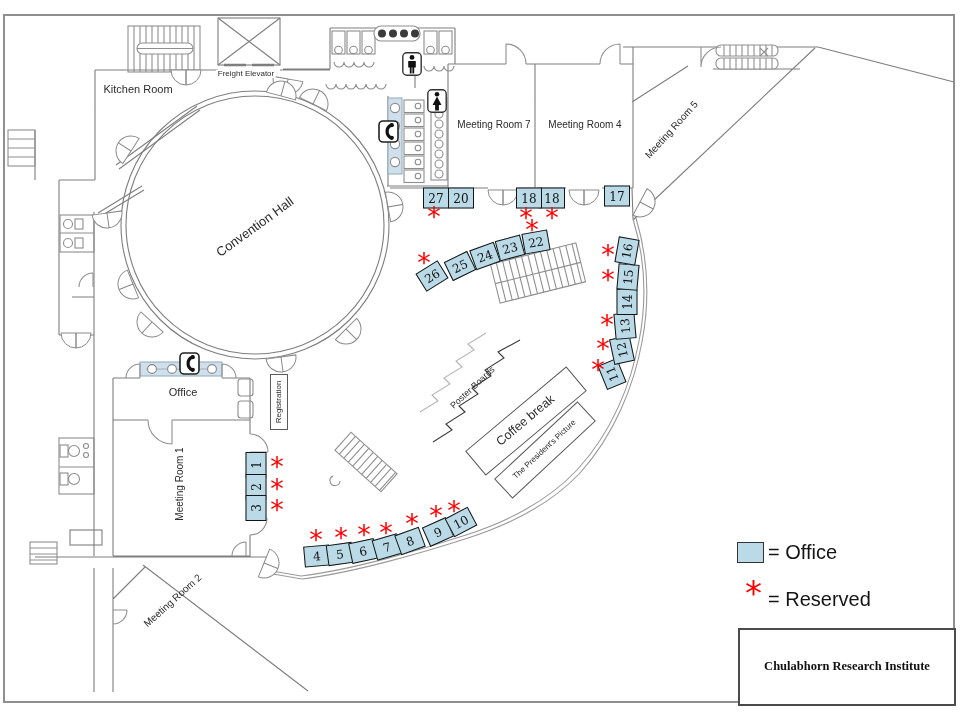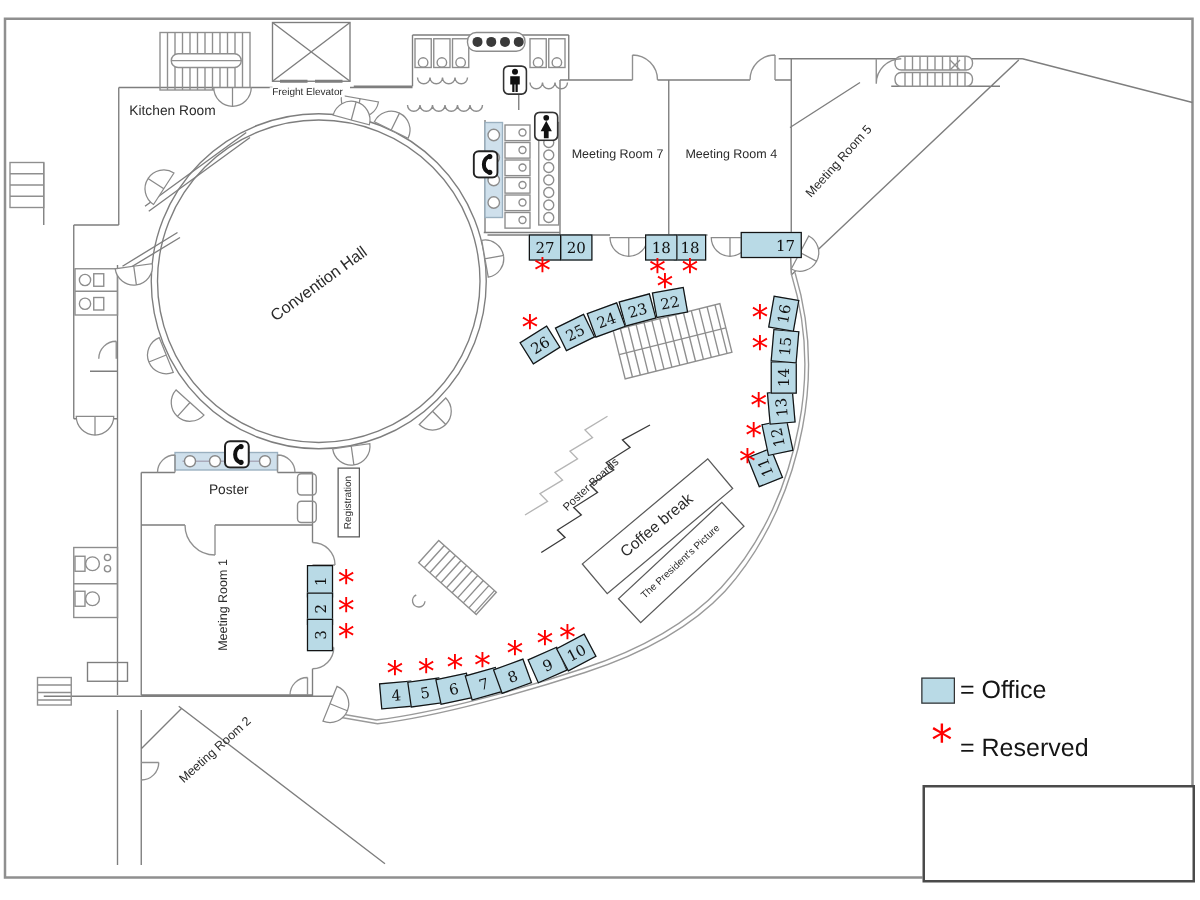--- a/index.html
+++ b/index.html
@@ -247,21 +247,21 @@
     </g>
   </svg>
 
   <div class="layer" id="labels-layer">
       <div class="plan-label" style="left: 138px; top: 90px; font-size: 11px; transform: translate(-50%, -50%) rotate(0deg);">Kitchen Room</div>
       <div class="plan-label whitebg" style="left: 246px; top: 74px; font-size: 8px; transform: translate(-50%, -50%) rotate(0deg);">Freight Elevator</div>
       <div class="plan-label" style="left: 255px; top: 227px; font-size: 13px; transform: translate(-50%, -50%) rotate(-36deg);">Convention Hall</div>
       <div class="plan-label" style="left: 494px; top: 125px; font-size: 10px; transform: translate(-50%, -50%) rotate(0deg);">Meeting Room 7</div>
       <div class="plan-label" style="left: 585px; top: 125px; font-size: 10px; transform: translate(-50%, -50%) rotate(0deg);">Meeting Room 4</div>
       <div class="plan-label" style="left: 672px; top: 130px; font-size: 10px; transform: translate(-50%, -50%) rotate(-48deg);">Meeting Room 5</div>
-      <div class="plan-label" style="left: 183px; top: 393px; font-size: 11px; transform: translate(-50%, -50%) rotate(0deg);">Poster</div>
+      <div class="plan-label" style="left: 183px; top: 393px; font-size: 11px; transform: translate(-50%, -50%) rotate(0deg);">Office</div>
       <div class="plan-label boxed" style="left: 279px; top: 402px; font-size: 8px; width: 54px; height: 16px; transform: translate(-50%, -50%) rotate(-90deg);">Registration</div>
       <div class="plan-label" style="left: 180px; top: 484px; font-size: 10px; transform: translate(-50%, -50%) rotate(-90deg);">Meeting Room 1</div>
       <div class="plan-label" style="left: 173px; top: 601px; font-size: 10px; transform: translate(-50%, -50%) rotate(-42deg);">Meeting Room 2</div>
       <div class="plan-label" style="left: 473px; top: 388px; font-size: 9px; transform: translate(-50%, -50%) rotate(-43deg);">Poster Boards</div>
       <div class="plan-label boxed" style="left: 526px; top: 421px; font-size: 12.5px; width: 130px; height: 30px; transform: translate(-50%, -50%) rotate(-40deg);">Coffee break</div>
       <div class="plan-label boxed" style="left: 545px; top: 450px; font-size: 8px; width: 112px; height: 25px; transform: translate(-50%, -50%) rotate(-43deg);">The President's Picture</div>
     </div>
   <div class="layer" id="icons-layer">
       <div class="plan-icon" style="left: 378px; top: 120px;">
         <svg width="21" height="23" viewBox="0 0 21 23">
@@ -319,21 +319,21 @@
       <div class="ast" style="left: 598px; top: 366px; color: rgb(255, 0, 0);">*</div>
       <div class="booth" style="left: 622px; top: 350px; background: rgb(185, 218, 230); transform: translate(-50%, -50%) rotate(-102deg);">12</div>
       <div class="ast" style="left: 603px; top: 345px; color: rgb(255, 0, 0);">*</div>
       <div class="booth" style="left: 625px; top: 326px; background: rgb(185, 218, 230); transform: translate(-50%, -50%) rotate(-95deg);">13</div>
       <div class="ast" style="left: 607px; top: 321px; color: rgb(255, 0, 0);">*</div>
       <div class="booth" style="left: 627px; top: 302px; background: rgb(185, 218, 230); transform: translate(-50%, -50%) rotate(-90deg);">14</div>
       <div class="booth" style="left: 628px; top: 277px; background: rgb(185, 218, 230); transform: translate(-50%, -50%) rotate(-85deg);">15</div>
       <div class="ast" style="left: 608px; top: 276px; color: rgb(255, 0, 0);">*</div>
       <div class="booth" style="left: 627px; top: 251px; background: rgb(185, 218, 230); transform: translate(-50%, -50%) rotate(-80deg);">16</div>
       <div class="ast" style="left: 608px; top: 251px; color: rgb(255, 0, 0);">*</div>
-      <div class="booth" style="left: 617px; top: 196px; background: rgb(185, 218, 230); transform: translate(-50%, -50%) rotate(0deg); padding-left: 23px;">17</div>
+      <div class="booth" style="left: 617px; top: 196px; background: rgb(185, 218, 230); transform: translate(-50%, -50%) rotate(0deg);">17</div>
       <div class="booth" style="left: 552px; top: 198px; background: rgb(185, 218, 230); transform: translate(-50%, -50%) rotate(0deg);">18</div>
       <div class="ast" style="left: 552px; top: 214px; color: rgb(255, 0, 0);">*</div>
       <div class="booth" style="left: 529px; top: 198px; background: rgb(185, 218, 230); transform: translate(-50%, -50%) rotate(0deg);">18</div>
       <div class="ast" style="left: 526px; top: 214px; color: rgb(255, 0, 0);">*</div>
       <div class="booth" style="left: 461px; top: 198px; background: rgb(185, 218, 230); transform: translate(-50%, -50%) rotate(0deg);">20</div>
       <div class="booth" style="left: 436px; top: 198px; background: rgb(185, 218, 230); transform: translate(-50%, -50%) rotate(0deg);">27</div>
       <div class="ast" style="left: 434px; top: 213px; color: rgb(255, 0, 0);">*</div>
       <div class="booth" style="left: 536px; top: 242px; background: rgb(185, 218, 230); transform: translate(-50%, -50%) rotate(-10deg);">22</div>
       <div class="ast" style="left: 532px; top: 226px; color: rgb(255, 0, 0);">*</div>
       <div class="booth" style="left: 510px; top: 248px; background: rgb(185, 218, 230); transform: translate(-50%, -50%) rotate(-15deg);">23</div>
@@ -344,15 +344,16 @@
     </div>
 
   <div class="legend">
     <span class="legend-swatch" style="background: rgb(185, 218, 230);"></span>
     <span class="legend-text" style="left:33px;top:5px;">= Office</span>
     <span class="legend-ast" style="color: rgb(255, 0, 0);">*</span>
     <span class="legend-text" style="left:33px;top:52px;">= Reserved</span>
   </div>
 
   <div class="title-block">
+    <div class="title-line">Chulabhorn Research Institute</div>
   </div>
 
 </div>
 
 </body></html>

